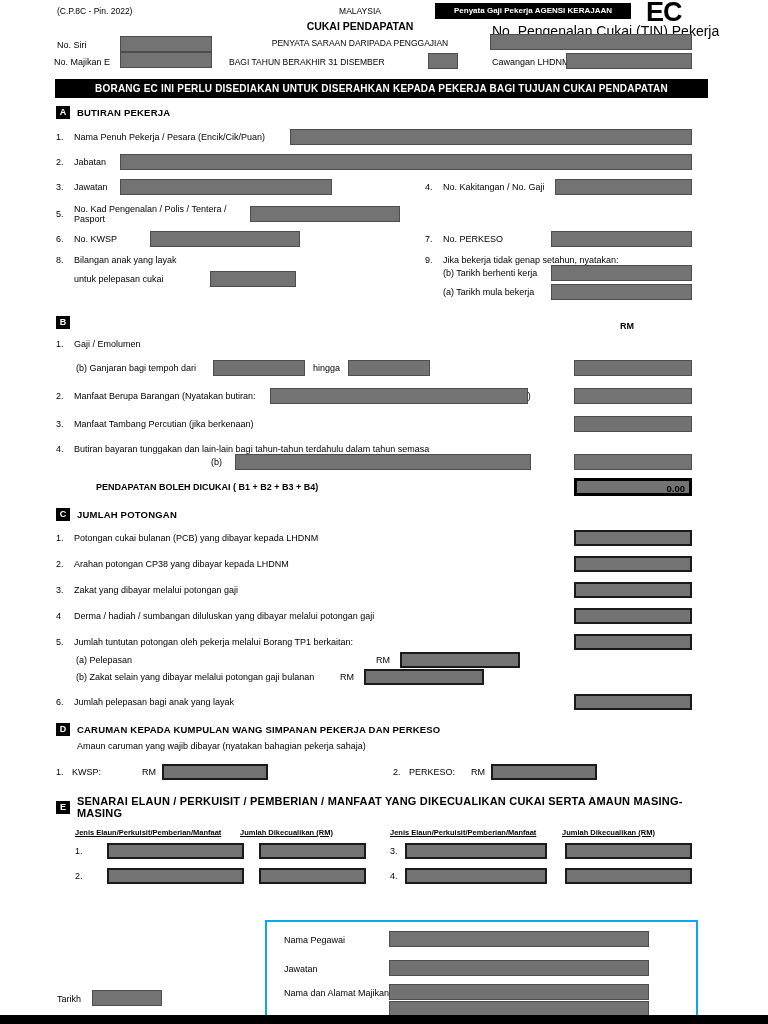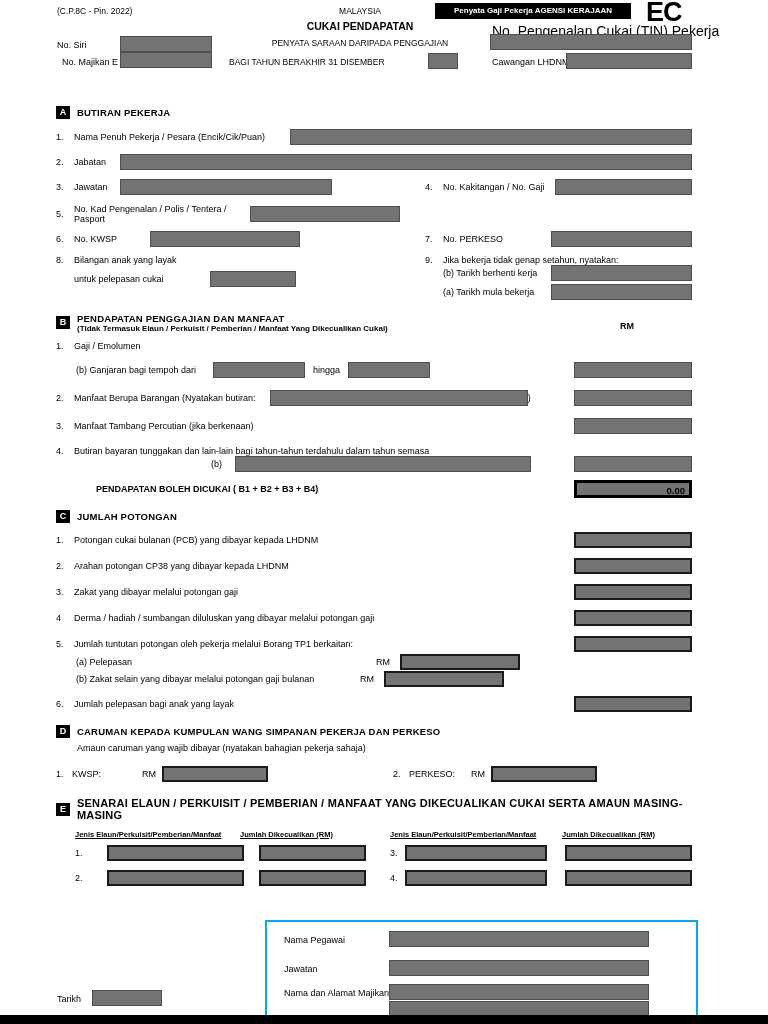--- a/index.html
+++ b/index.html
@@ -45,27 +45,28 @@
   <div class="abs" style="left:57px;top:6px;font-size:8.5px">(C.P.8C - Pin. 2022)</div>
   <div class="abs ctr" style="left:240px;top:6px;width:240px;font-size:8.5px">MALAYSIA</div>
   <div class="abs badge" style="left:435px;top:3px">Penyata Gaji Pekerja AGENSI KERAJAAN</div>
   <div class="abs ec" style="left:646px;top:-3px">EC</div>
   <div class="abs ctr b" style="left:240px;top:20px;width:240px;font-size:10.5px">CUKAI PENDAPATAN</div>
   <div class="abs" style="left:492px;top:23px;font-size:14px">No. Pengenalan Cukai (TIN) Pekerja</div>
   <div class="abs" style="left:57px;top:40px">No. Siri</div>
   <div class="abs field" style="left:120px;top:36px;width:92px"></div>
   <div class="abs ctr" style="left:240px;top:38px;width:240px;font-size:8.5px">PENYATA SARAAN DARIPADA PENGGAJIAN</div>
   <div class="abs field" style="left:490px;top:34px;width:202px"></div>
-  <div class="abs" style="left:62px;top:57px">No. Majikan E</div>
+  <div class="abs" style="left:54px;top:57px">No. Majikan E</div>
   <div class="abs field" style="left:120px;top:52px;width:92px"></div>
   <div class="abs" style="left:229px;top:57px;font-size:8.5px">BAGI TAHUN BERAKHIR 31 DISEMBER</div>
   <div class="abs field" style="left:428px;top:53px;width:30px"></div>
   <div class="abs" style="left:492px;top:57px">Cawangan LHDNM</div>
   <div class="abs field" style="left:566px;top:53px;width:126px"></div>
 
+  <div class="banner">BORANG EC INI PERLU DISEDIAKAN UNTUK DISERAHKAN KEPADA PEKERJA BAGI TUJUAN CUKAI PENDAPATAN</div>
 
   <div class="body">
 
     <div class="sec" style="margin-top:2px">
       <div class="sec-letter">A</div>
       <div class="sec-title">BUTIRAN PEKERJA</div>
     </div>
 
     <div class="row" style="margin-top:10px">
       <div class="num">1.</div>
@@ -128,24 +129,20 @@
         <div class="row" style="margin-top:3px">
           <div class="num"></div>
           <div style="width:108px">(a) Tarikh mula bekerja</div>
           <div class="field grow"></div>
         </div>
       </div>
     </div>
 
     <div class="row" style="margin-top:13px;align-items:flex-start">
       <div class="sec-letter" style="margin-top:3px">B</div>
-      <div style="margin-left:7px">
-        <div class="sec-title">PENDAPATAN PENGGAJIAN DAN MANFAAT</div>
-        <div class="small-b">(Tidak Termasuk Elaun / Perkuisit / Pemberian / Manfaat Yang Dikecualikan Cukai)</div>
-      </div>
       <div class="mla b" style="margin-right:58px;margin-top:8px">RM</div>
     </div>
 
     <div class="row" style="margin-top:8px">
       <div class="num">1.</div>
       <div>Gaji / Emolumen</div>
     </div>
     <div class="row" style="margin-top:11px">
       <div style="margin-left:20px">(b) Ganjaran bagi tempoh dari</div>
       <div class="field" style="width:92px;margin-left:17px"></div>
@@ -213,21 +210,21 @@
       <div class="num">5.</div>
       <div>Jumlah tuntutan potongan oleh pekerja melalui Borang TP1 berkaitan:</div>
       <div class="field dark amt mla"></div>
     </div>
     <div class="row" style="margin-top:2px">
       <div style="margin-left:20px;width:300px">(a) Pelepasan</div>
       <div style="width:24px">RM</div>
       <div class="field dark" style="width:120px"></div>
     </div>
     <div class="row" style="margin-top:1px">
-      <div style="margin-left:20px;width:284px">(b) Zakat selain yang dibayar melalui potongan gaji bulanan</div>
+      <div style="margin-left:20px;width:264px">(b) Zakat selain yang dibayar melalui potongan gaji bulanan</div>
       <div style="width:24px">RM</div>
       <div class="field dark" style="width:120px"></div>
     </div>
     <div class="row" style="margin-top:9px">
       <div class="num">6.</div>
       <div>Jumlah pelepasan bagi anak yang layak</div>
       <div class="field dark amt mla"></div>
     </div>
 
     <div class="sec" style="margin-top:13px">

